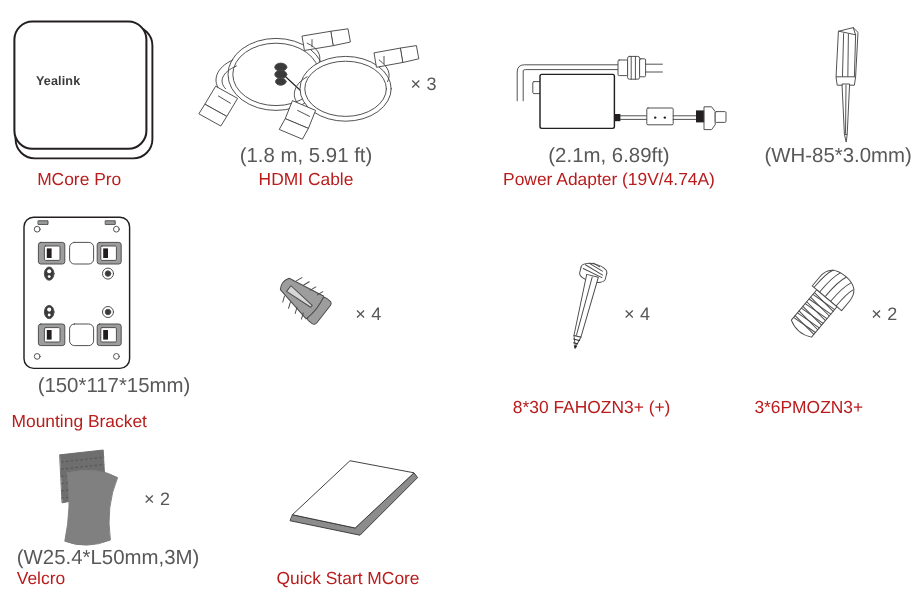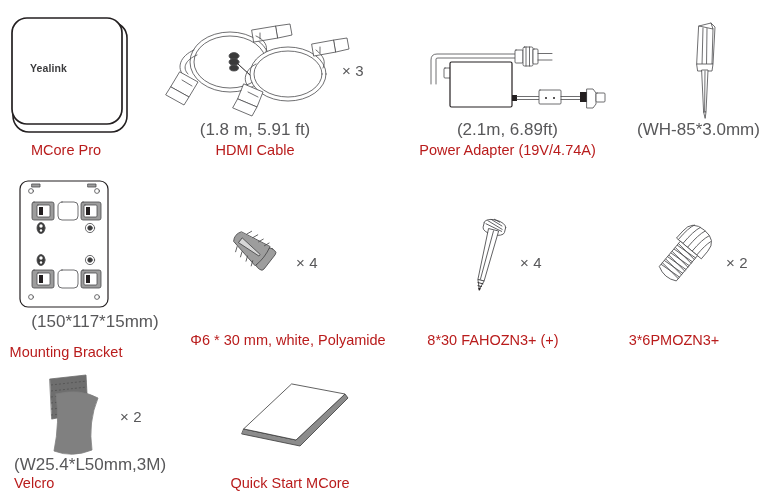--- a/index.html
+++ b/index.html
@@ -257,21 +257,20 @@
           <path class="ln-thin fillg" d="M10 24 q-4 6 0 12 l0 0 l32 6 q3 -12 0 -24 z"></path>
 
           <path class="ln-thin" d="M16 22 l2 -5 M23 21 l2 -5 M30 21 l2 -5 M37 20.5 l2 -5"></path>
           <path class="ln-thin" d="M16 38 l2 5 M23 39 l2 5 M30 39 l2 5 M37 39.5 l2 5"></path>
 
           <path class="ln-thin fillvl" d="M15 28 l24 2 l0 2 l-24 2 z" style="fill:#d7d7d7"></path>
         </g>
       </svg>
     </div>
     <div class="qty" style="left:128px;top:82px;">× 4</div>
-    <div class="name" style="left:0;top:160px;width:240px;">Φ6 * 30 mm, white, Polyamide</div>
   </div>
 
   <div class="item" style="left:398px;top:172px;width:190px;height:180px;">
     <div class="art" style="left:56px;top:40px;">
       <svg width="66" height="90" viewBox="0 0 66 90">
         <g transform="rotate(14 33 45)">
 
           <ellipse class="ln-thin fillw" cx="33" cy="12" rx="11" ry="5"></ellipse>
           <path class="ln-thin fillw" d="M22 12 l0 5 a11 5 0 0 0 22 0 l0 -5"></path>
           <path class="ln-thin" d="M25 9.5 l16 5 M28 7.5 l12 3.8 M24 13 l17 3.6 M31 6.6 l6 1.6"></path>

